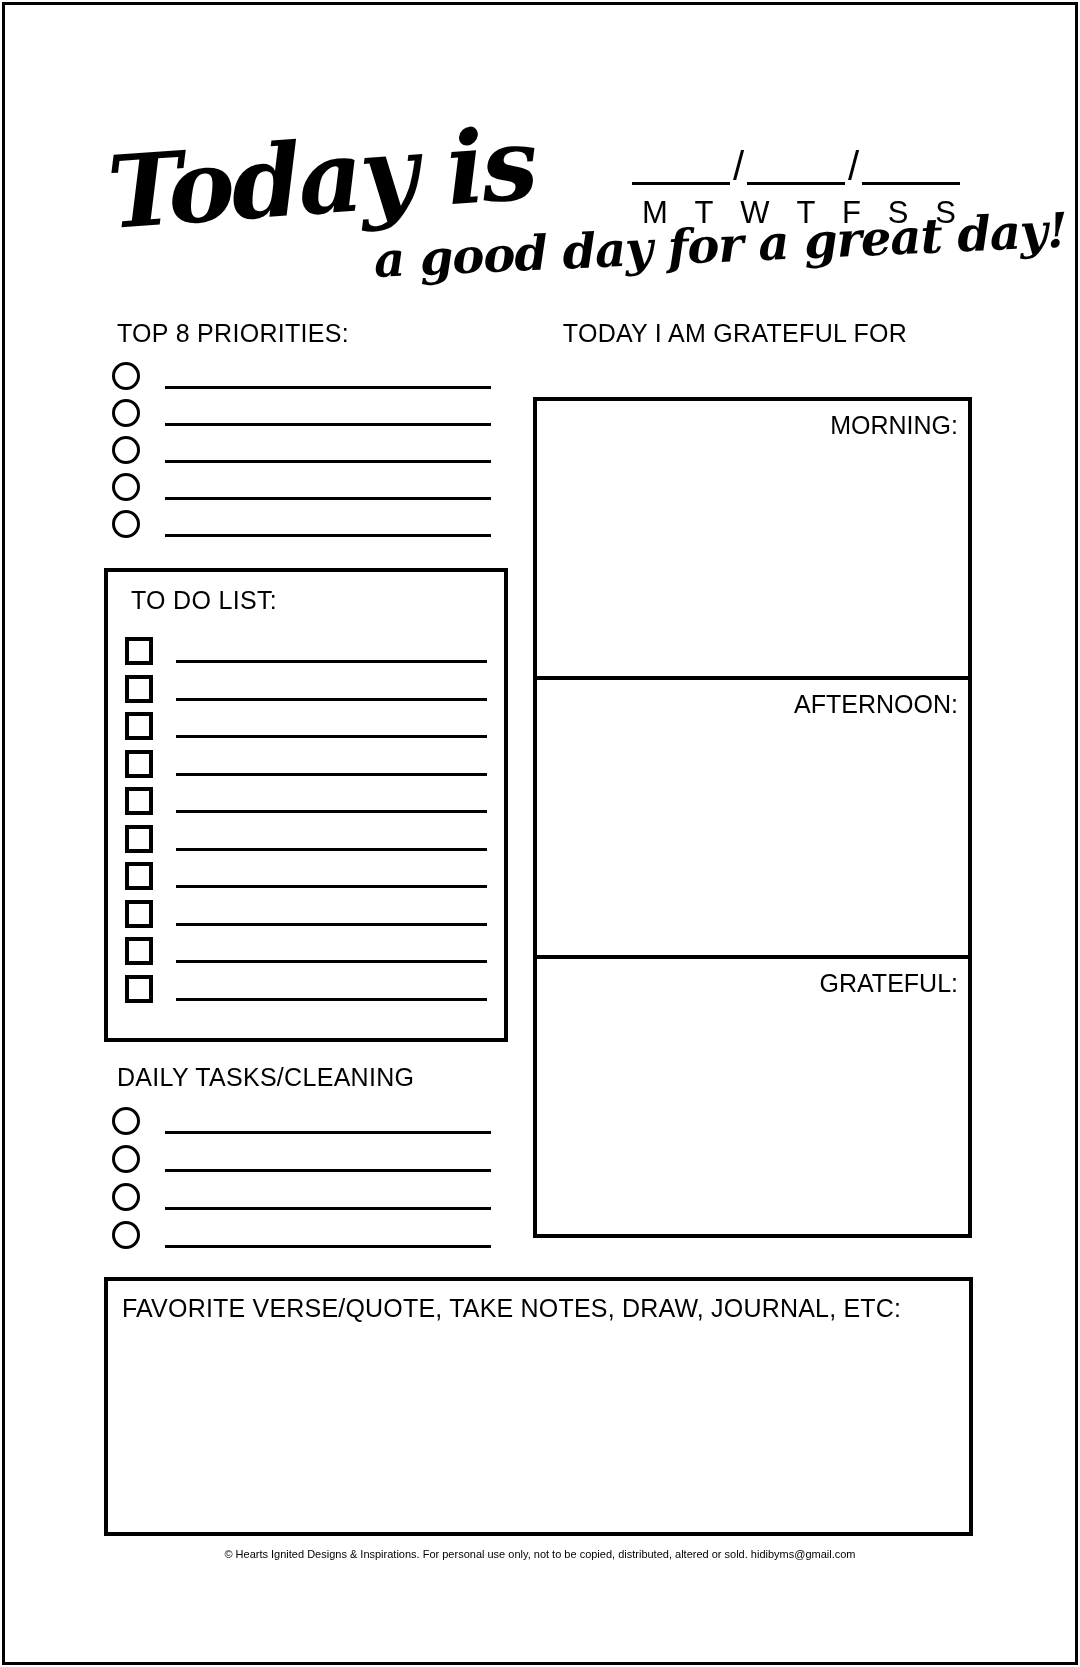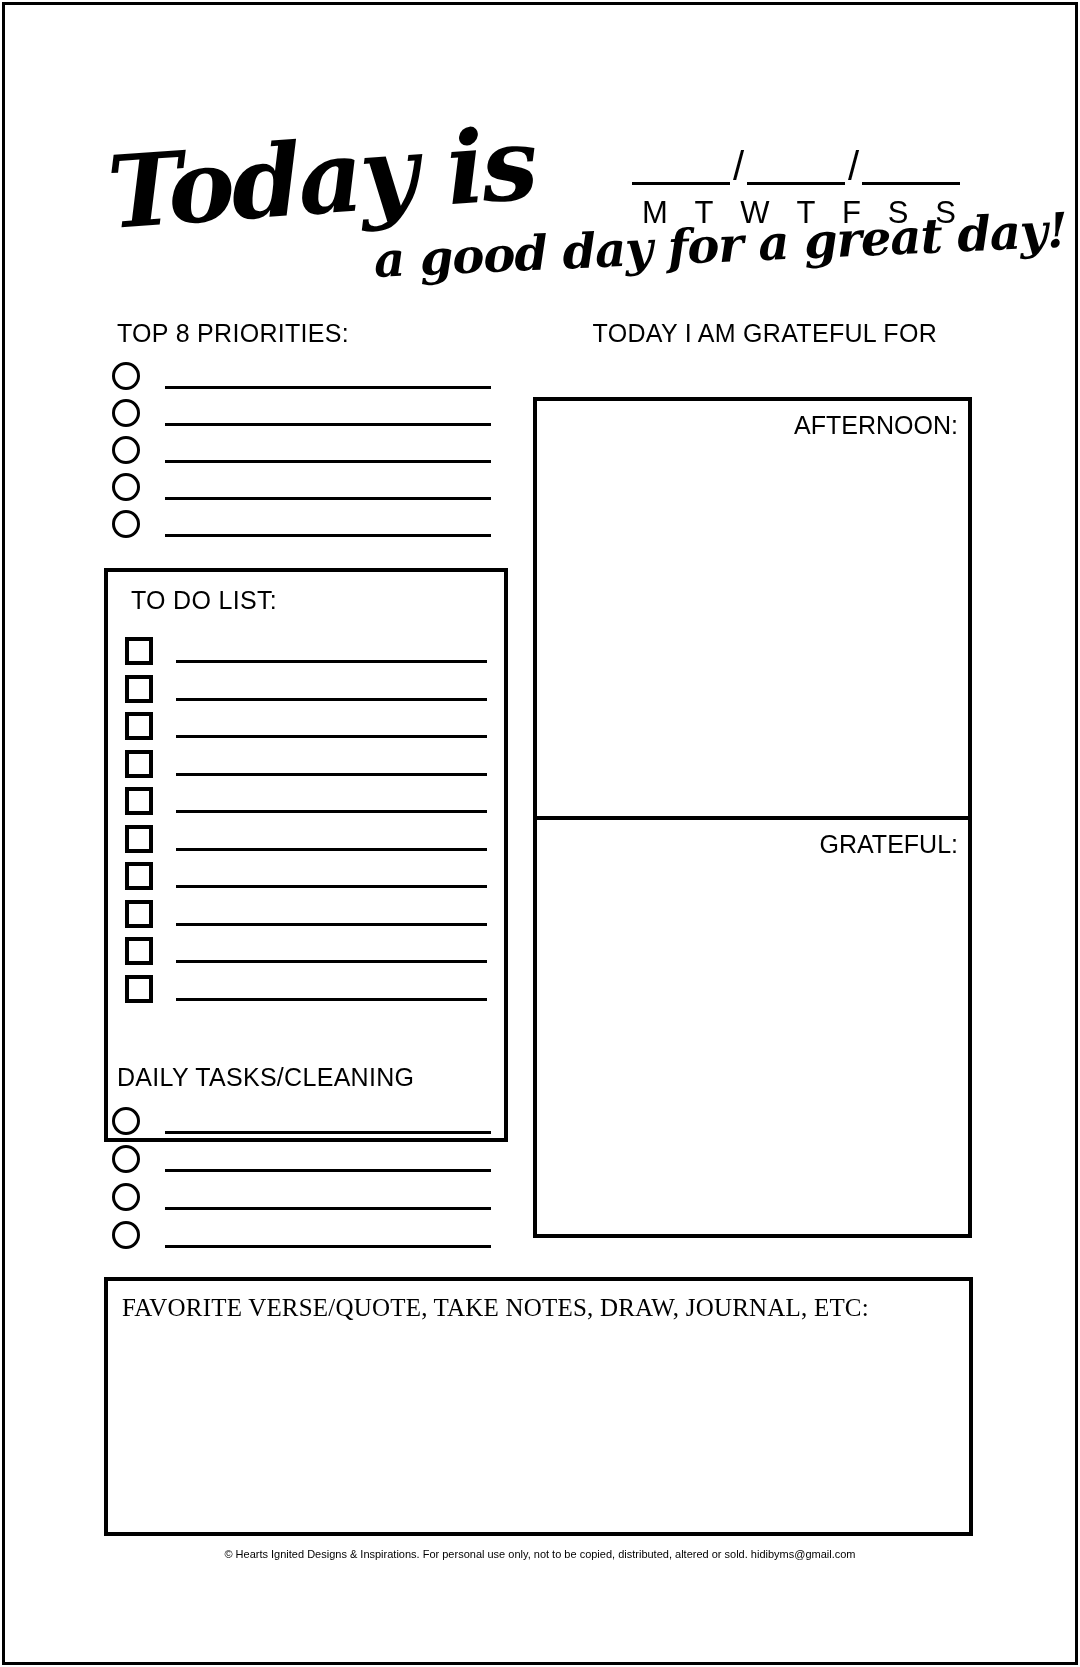--- a/index.html
+++ b/index.html
@@ -39,41 +39,41 @@
   .bullet-row { display:flex; align-items:flex-end; height:37px; }
   .circle-bullet { width:22px; height:22px; border:3px solid #000; border-radius:50%; flex:0 0 auto; background:#fff; }
   .checkbox { width:20px; height:20px; border:4px solid #000; flex:0 0 auto; background:#fff; }
   .write-line { flex:1 1 auto; height:0; border-bottom:3px solid #000; margin-left:25px; margin-bottom:1px; }
 
   
   .priorities-heading { position:absolute; left:117px; top:319px; }
   .priorities-list { position:absolute; left:112px; top:353px; width:379px; }
 
   
-  .todo-box { position:absolute; left:104px; top:568px; width:404px; height:574px; border:4px solid #000; box-sizing:border-box; }
+  .todo-box { position:absolute; left:104px; top:568px; width:404px; height:474px; border:4px solid #000; box-sizing:border-box; }
   .todo-heading { margin:14px 0 0 23px; }
   .todo-list { margin:13px 17px 0 17px; }
   .todo-list .bullet-row { height:37.5px; }
   .todo-list .write-line { margin-left:23px; margin-bottom:2px; }
 
   
   .daily-heading { position:absolute; left:117px; top:1063px; }
   .daily-list { position:absolute; left:112px; top:1097px; width:379px; }
   .daily-list .bullet-row { height:38px; }
 
   
-  .grateful-heading { position:absolute; left:533px; top:319px; width:437px; box-sizing:border-box; text-align:right; padding-right:33px; }
+  .grateful-heading { position:absolute; left:533px; top:319px; width:437px; box-sizing:border-box; text-align:center; padding-right:33px; }
   .grateful-box { position:absolute; left:533px; top:397px; width:439px; height:841px; border:4px solid #000; box-sizing:border-box; display:flex; flex-direction:column; }
   .grateful-section { flex:1 1 0; position:relative; }
   .grateful-section + .grateful-section { border-top:4px solid #000;padding-left:36px; }
   .grateful-label { position:absolute; top:10px; right:10px; font-size:25px; }
 
   
   .notes-box { position:absolute; left:104px; top:1277px; width:869px; height:259px; border:4px solid #000; box-sizing:border-box; }
-  .notes-heading { margin:13px 0 0 14px; letter-spacing:0.2px;font-family:Liberation Serif, serif; }
+  .notes-heading { margin:13px 0 0 14px; letter-spacing:0.2px; }
   .notes-area { position:absolute; left:4px; right:4px; top:48px; bottom:4px; }
 
   
   .page-footer { position:absolute; left:0; top:1548px; width:100%; text-align:center; font-size:11px; }
 </style>
 </head>
 <body>
 
 <div class="page">
   <div class="page-border"></div>
@@ -208,20 +208,23 @@
 
   <div class="bullet-row">
     <span class="circle-bullet"></span>
     <span class="write-line"></span>
   </div>
 </div>
 
   <div class="section-heading grateful-heading">TODAY I AM GRATEFUL FOR</div>
   <div class="grateful-box">
     <div class="grateful-section">
+      <span class="grateful-label">MORNING:</span>
+    </div>
+    <div class="grateful-section">
       <span class="grateful-label">AFTERNOON:</span>
     </div>
     <div class="grateful-section">
       <span class="grateful-label">GRATEFUL:</span>
     </div>
   </div>
 
   <div class="notes-box">
     <div class="section-heading notes-heading">FAVORITE VERSE/QUOTE, TAKE NOTES, DRAW, JOURNAL, ETC:</div>
     <div class="notes-area"></div>

